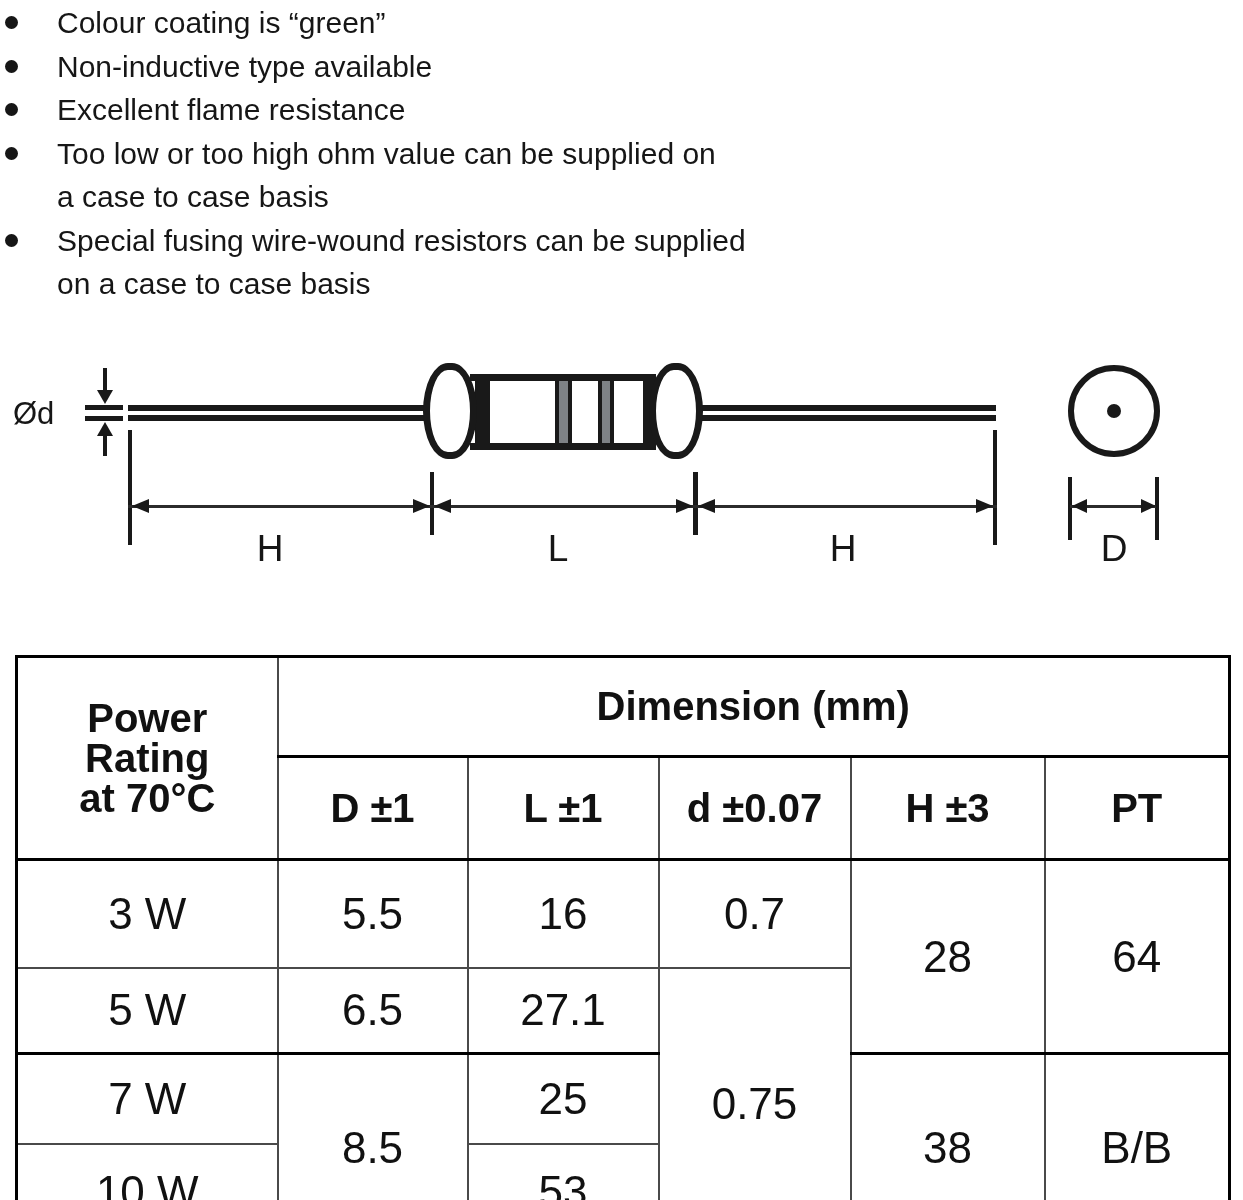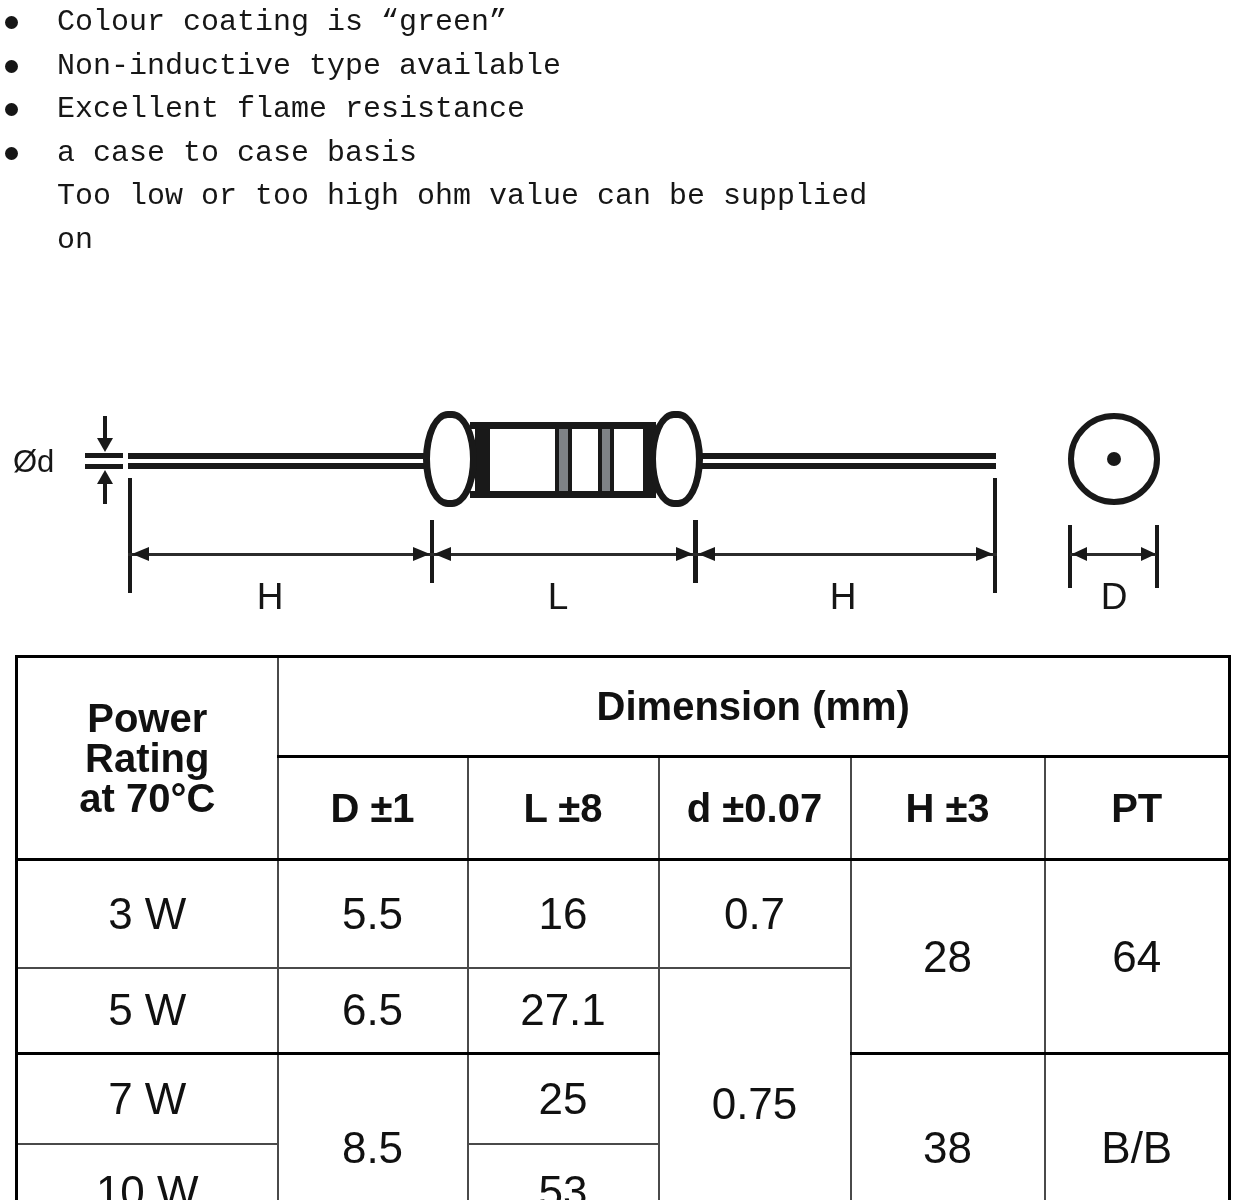--- a/index.html
+++ b/index.html
@@ -8,21 +8,21 @@
     width: 1243px; height: 1200px;
     position: relative;
     font-family: "Liberation Sans", "DejaVu Sans", sans-serif;
     color: #1c1c1c;
     overflow: hidden;
   }
 
   
   .bullets {
     position: absolute; left: 0; top: 1px;
-    list-style: none; width: 900px; font-family: Liberation Mono, monospace;
+    list-style: none; width: 900px;
   }
   .bullets li {
     position: relative;
     padding-left: 57px;
     font-size: 30px; line-height: 43.5px;
     color: #161616;
   }
   .bullets li .dot {
     position: absolute; left: 5px; top: 15px;
     width: 13px; height: 13px; border-radius: 50%;
@@ -108,26 +108,31 @@
   <li>
     <span class="dot"></span>
     <div>Non-inductive type available</div>
   </li>
   <li>
     <span class="dot"></span>
     <div>Excellent flame resistance</div>
   </li>
   <li>
     <span class="dot"></span>
+    <div>Too low or too high ohm value can be supplied on</div>
     <div>a case to case basis</div>
-    <div>Too low or too high ohm value can be supplied on</div>
+  </li>
+  <li>
+    <span class="dot"></span>
+    <div>Special fusing wire-wound resistors can be supplied</div>
+    <div>on a case to case basis</div>
   </li>
 </ul>
 
-<div class="abs" style="left:0;top:0;width:1243px;height:600px;margin-top:48px;">
+<div class="abs" style="left:0;top:0;width:1243px;height:600px;">
 
   <div class="od-label">Ød</div>
   <div class="abs ink" style="left:103px;top:368px;width:4px;height:23px;"></div>
   <div class="arrow down" style="left:97px;top:390px;"></div>
   <div class="od-bar" style="top:405px;"></div>
   <div class="od-bar" style="top:416px;"></div>
   <div class="arrow up" style="left:97px;top:422px;"></div>
   <div class="abs ink" style="left:103px;top:436px;width:4px;height:20px;"></div>
 
   <div class="wire" style="left:128px;top:405px;width:302px;"></div>
@@ -180,21 +185,21 @@
       <tr style="height:100px;">
     <th rowspan="2" class="power-head bb3">
       <div>Power</div>
       <div>Rating</div>
       <div>at 70°C</div>
     </th>
     <th colspan="5" class="bb3">Dimension (mm)</th>
   </tr>
   <tr style="height:103px;">
     <th class="bb3">D ±1</th>
-    <th class="bb3">L ±8</th>
+    <th class="bb3">L ±1</th>
     <th class="bb3">d ±0.07</th>
     <th class="bb3">H ±3</th>
     <th class="bb3">PT</th>
   </tr>
   <tr style="height:108px;">
     <td>3 W</td>
     <td>5.5</td>
     <td>16</td>
     <td>0.7</td>
     <td rowspan="2" class="bb3">28</td>

